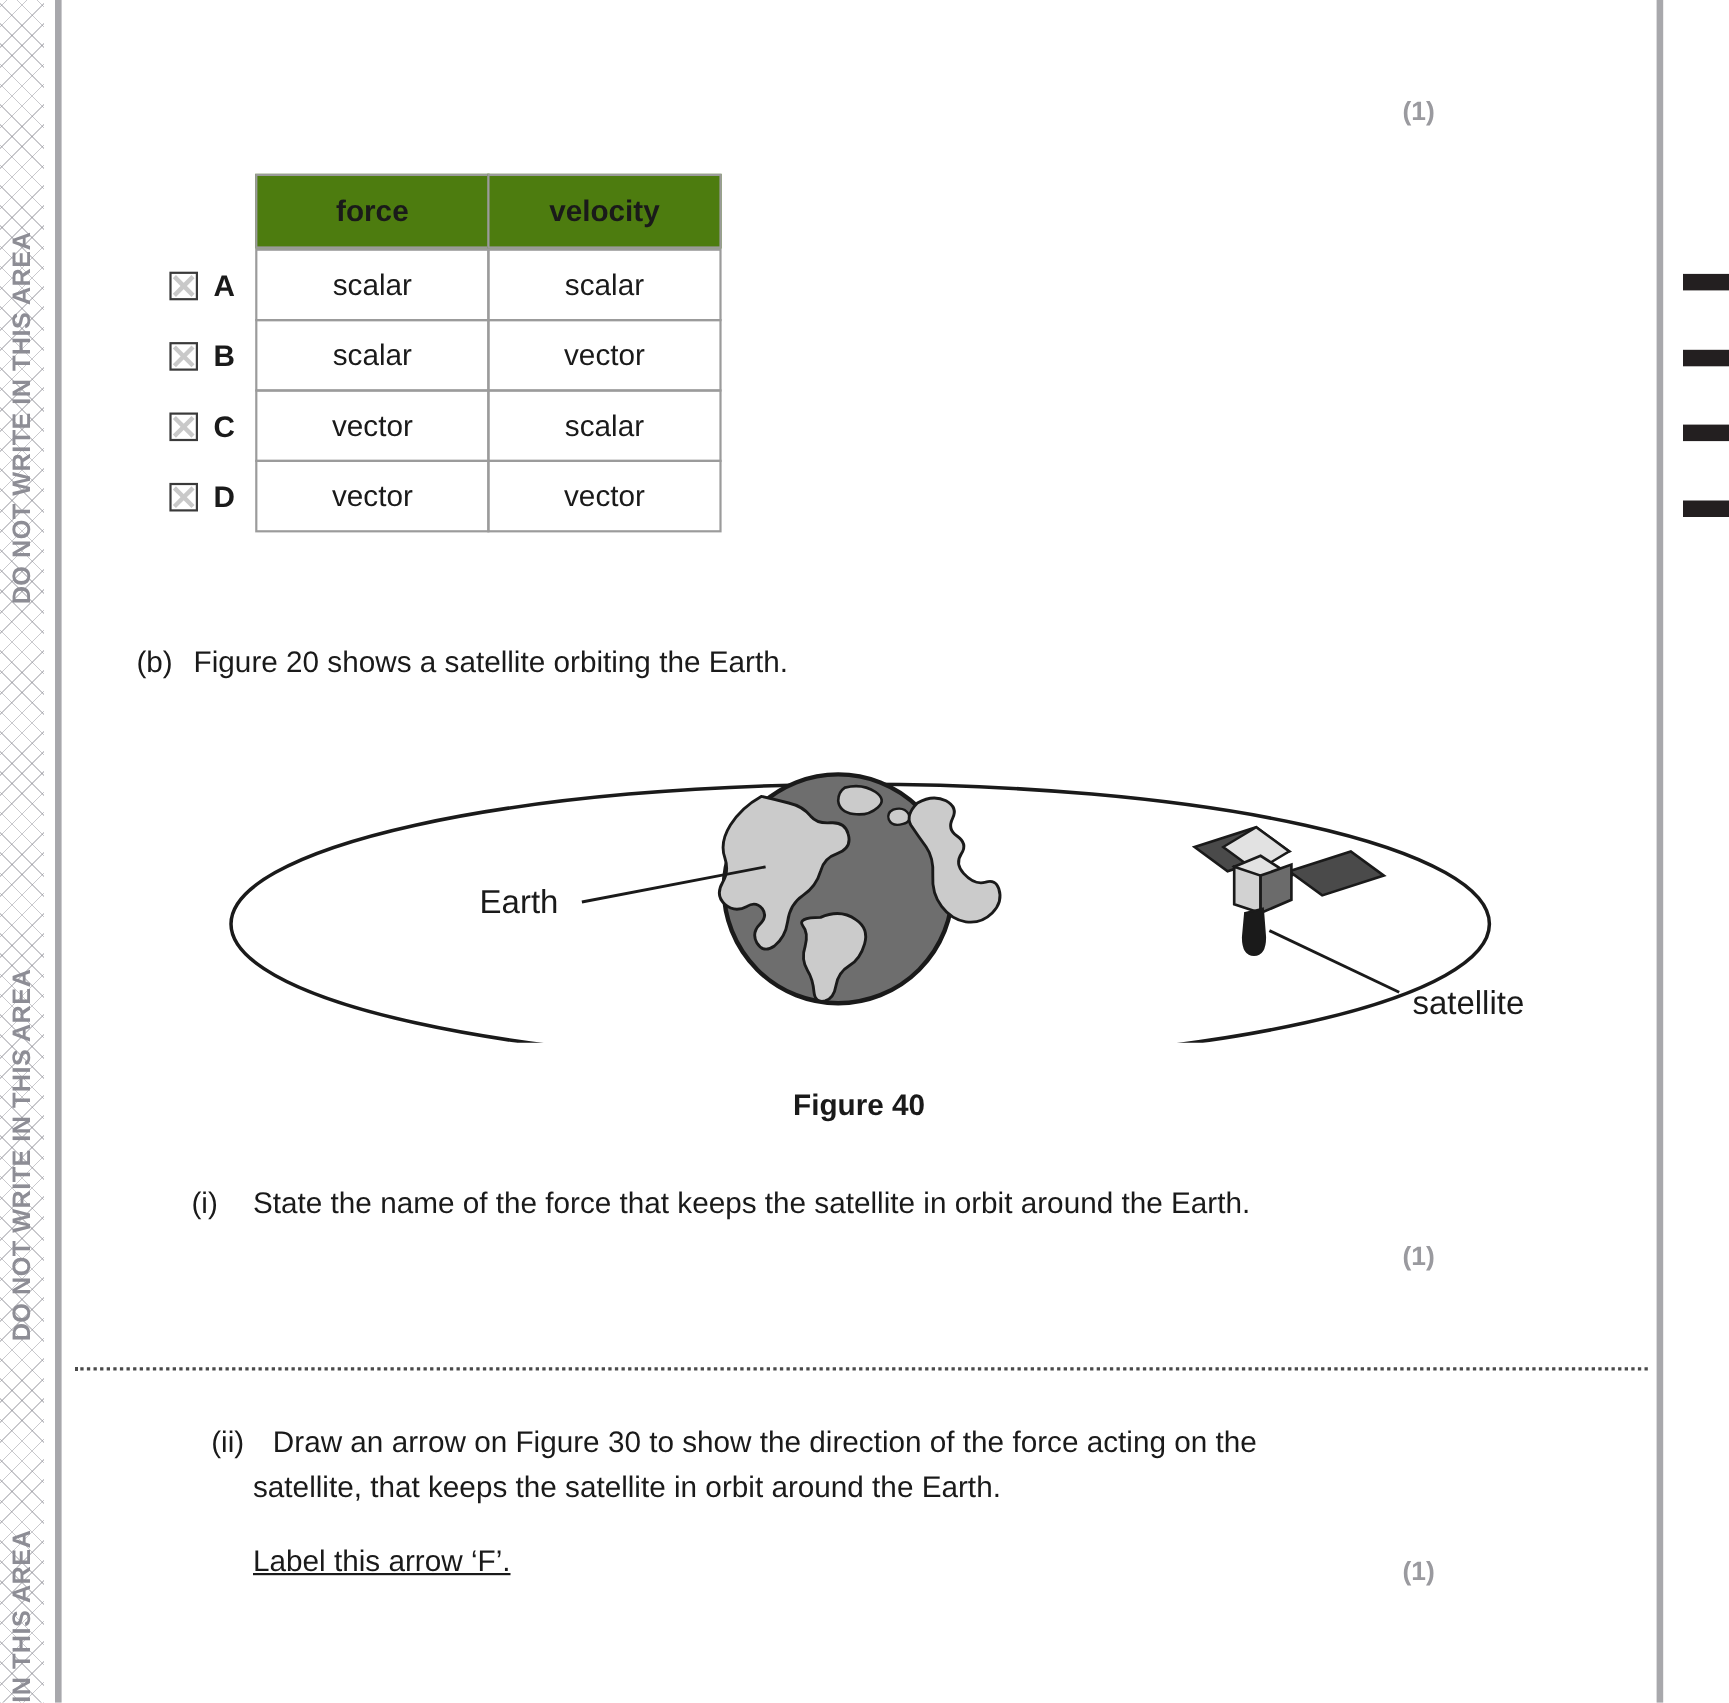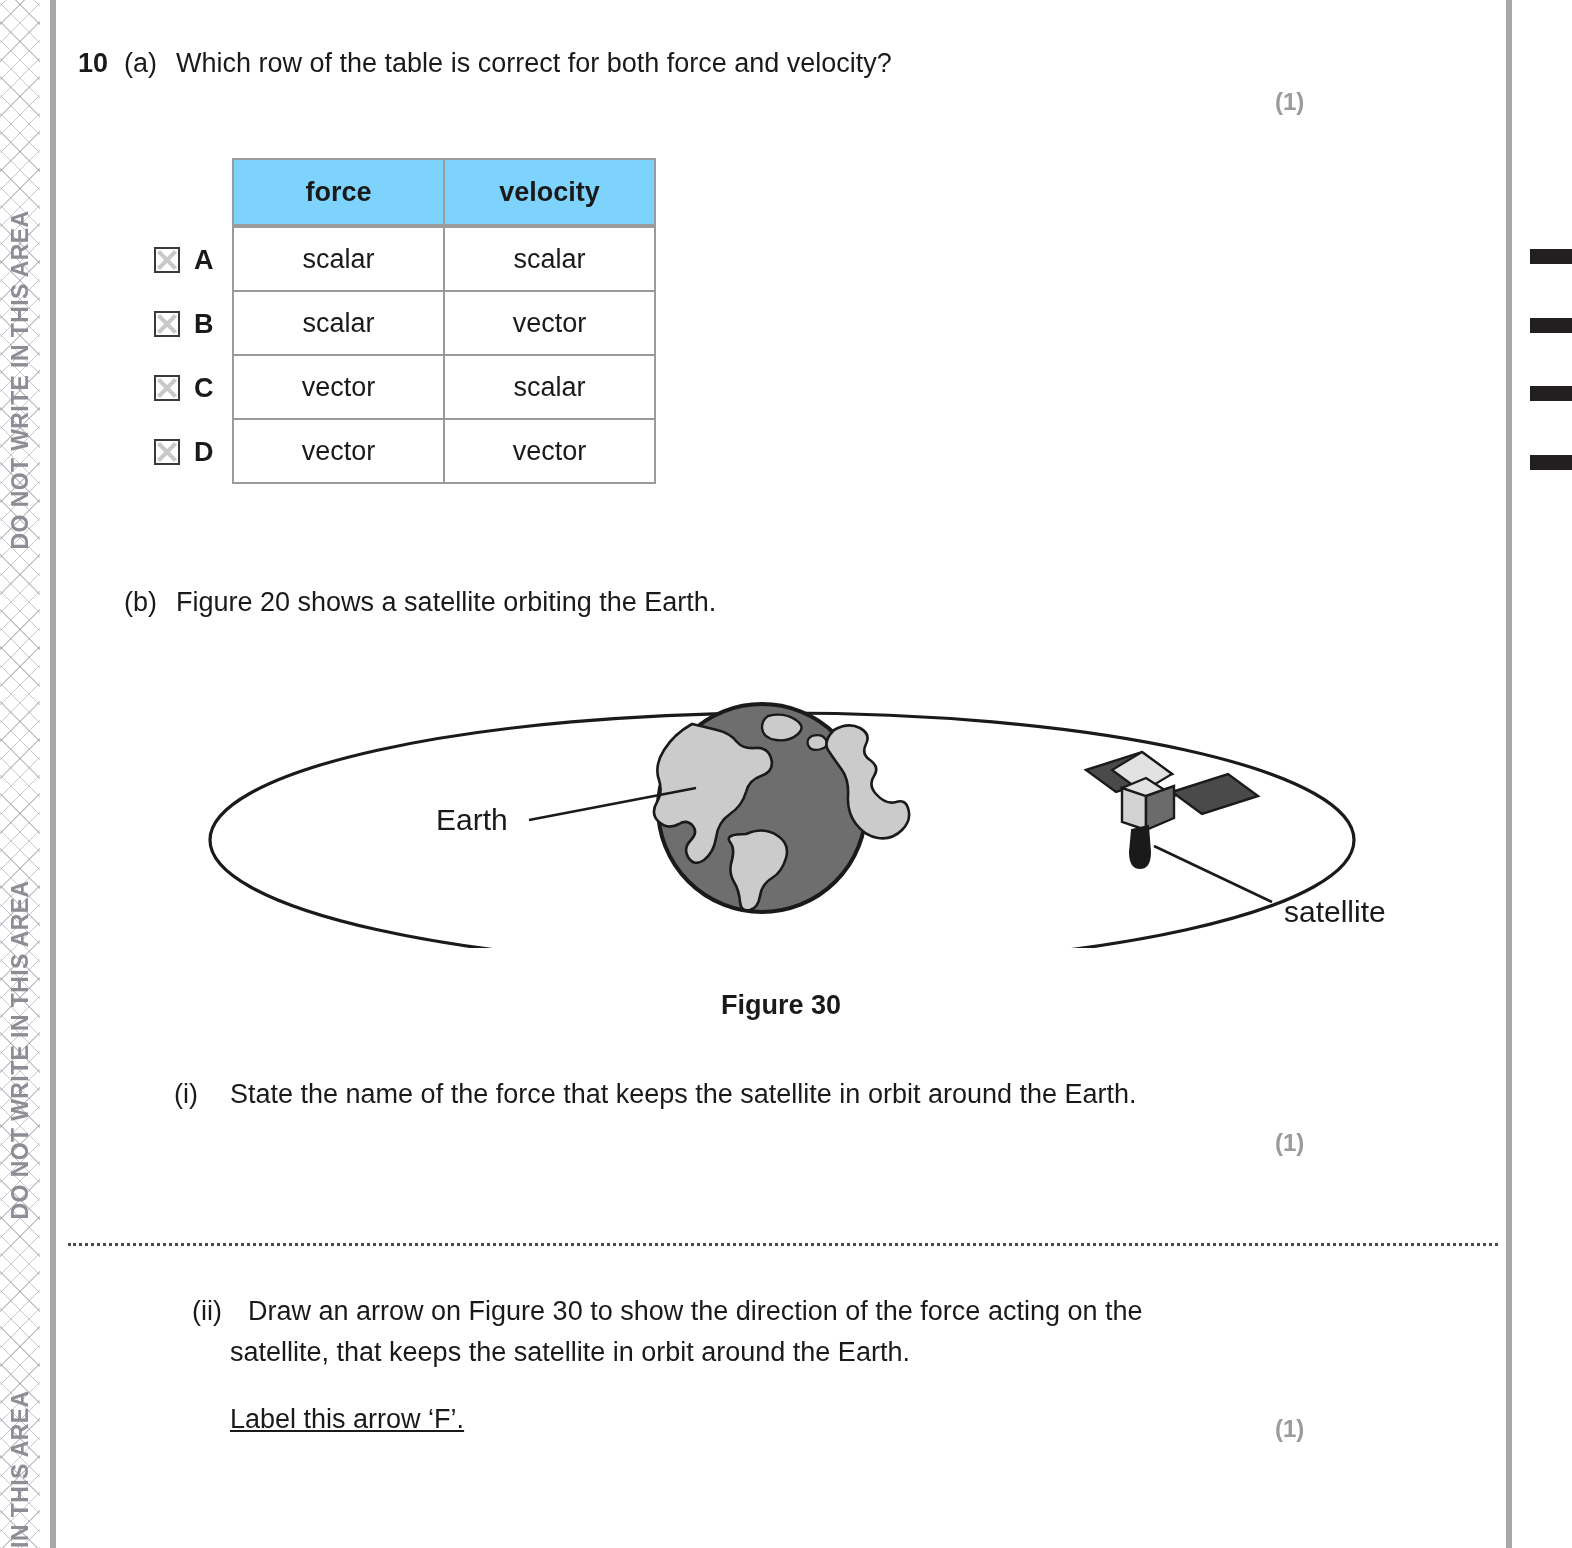--- a/index.html
+++ b/index.html
@@ -164,21 +164,21 @@
     box-sizing: border-box;
     display: flex;
     align-items: center;
     justify-content: center;
     font-size: 27px;
     height: 66px;
     margin-top: -2px;
   }
   .tbl-cell + .tbl-cell { margin-left: -2px; }
   .hdr-cell {
-    background: #7dd3fc;
+    background: #4d7c0f;
     font-weight: bold;
     height: 68px;
   }
   .mcq-head .opt-cell { height: 68px; }
 
   
   #figure-wrap {
     position: absolute;
     left: 0;
     top: 648px;
@@ -219,25 +219,20 @@
   <div class="rule-left"></div>
   <div class="rule-right"></div>
 
   <div class="reg-bar" style="top:249px"></div>
   <div class="reg-bar" style="top:318px"></div>
   <div class="reg-bar" style="top:386px"></div>
   <div class="reg-bar" style="top:455px"></div>
 
   <div id="content">
 
-    <div class="q-row" style="left:22px; top:44px;">
-      <span class="qnum">10</span>
-      <span class="qlabel" style="width:52px">(a)</span>
-      <span class="qtext">Which row of the table is correct for both force and velocity?</span>
-    </div>
     <div class="marks" style="left:1219px; top:88px;">(1)</div>
 
     <div id="mcq">
 
       <div class="mcq-row mcq-head">
         <div class="opt-cell"></div>
         <div class="tbl-cell hdr-cell">force</div>
         <div class="tbl-cell hdr-cell">velocity</div>
       </div>
 
@@ -321,21 +316,21 @@
           <path fill="#6b6b6b" stroke="#1a1a1a" stroke-width="2.4" d="M1090 148 l28 -10 l0 32 l-28 12 Z"></path>
 
           <path fill="#1a1a1a" stroke="#1a1a1a" stroke-width="2" d="M1076 182 l16 -4 l2 26 q0 16 -10 16 q-10 0 -10 -16 Z"></path>
         </g>
 
         <line x1="1098" y1="198" x2="1216" y2="254" stroke="#1a1a1a" stroke-width="2.6"></line>
         <text x="1228" y="274" font-family="Liberation Sans, sans-serif" font-size="30" fill="#1a1a1a">satellite</text>
       </svg>
     </div>
 
-    <div class="fig-caption">Figure 30</div>
+    <div class="fig-caption">Figure 40</div>
 
     <div class="q-row" style="left:118px; top:1075px;">
       <span class="qlabel" style="width:56px">(i)</span>
       <span class="qtext">State the name of the force that keeps the satellite in orbit around the Earth.</span>
     </div>
     <div class="marks" style="left:1219px; top:1129px;">(1)</div>
 
     <div style="position:absolute; left:118px; top:1165px; width:1300px; height:60px;"></div>
 
     <div class="dotted-sep"></div>

